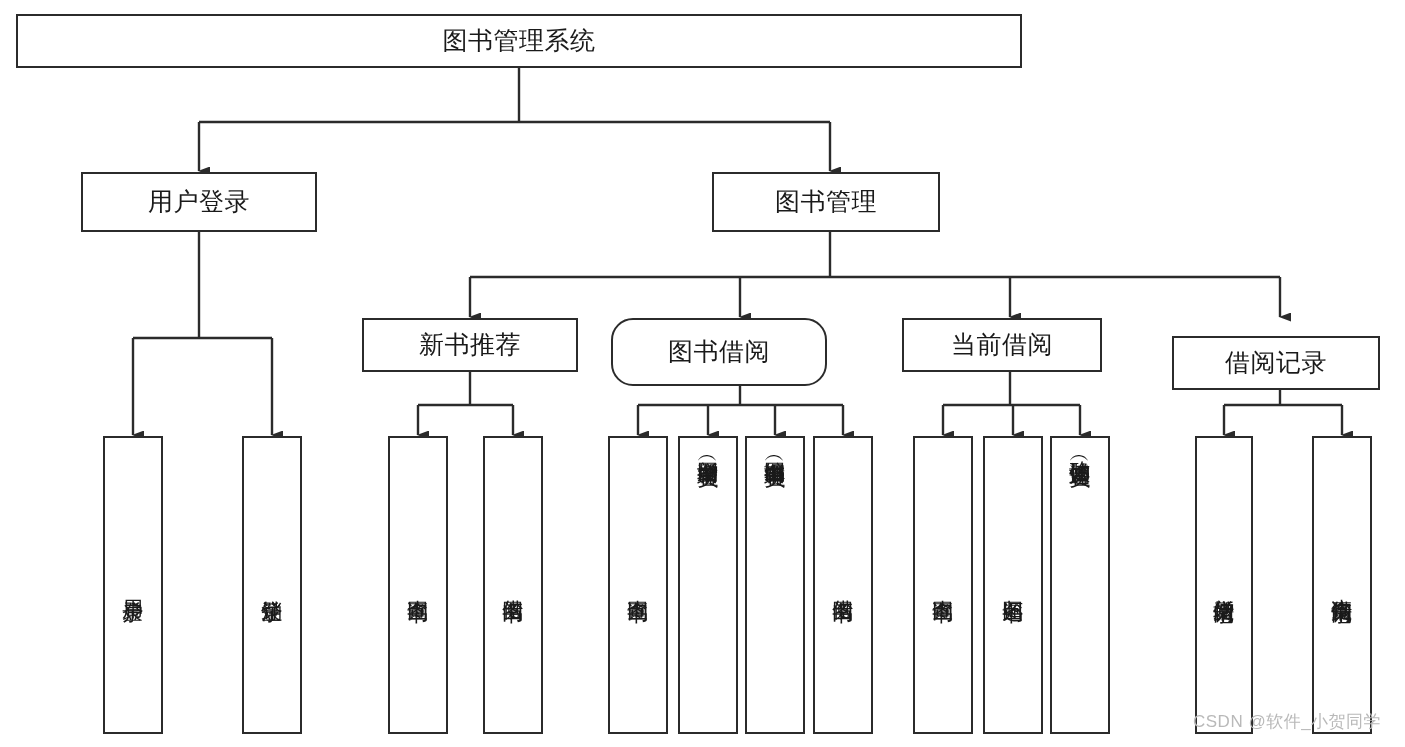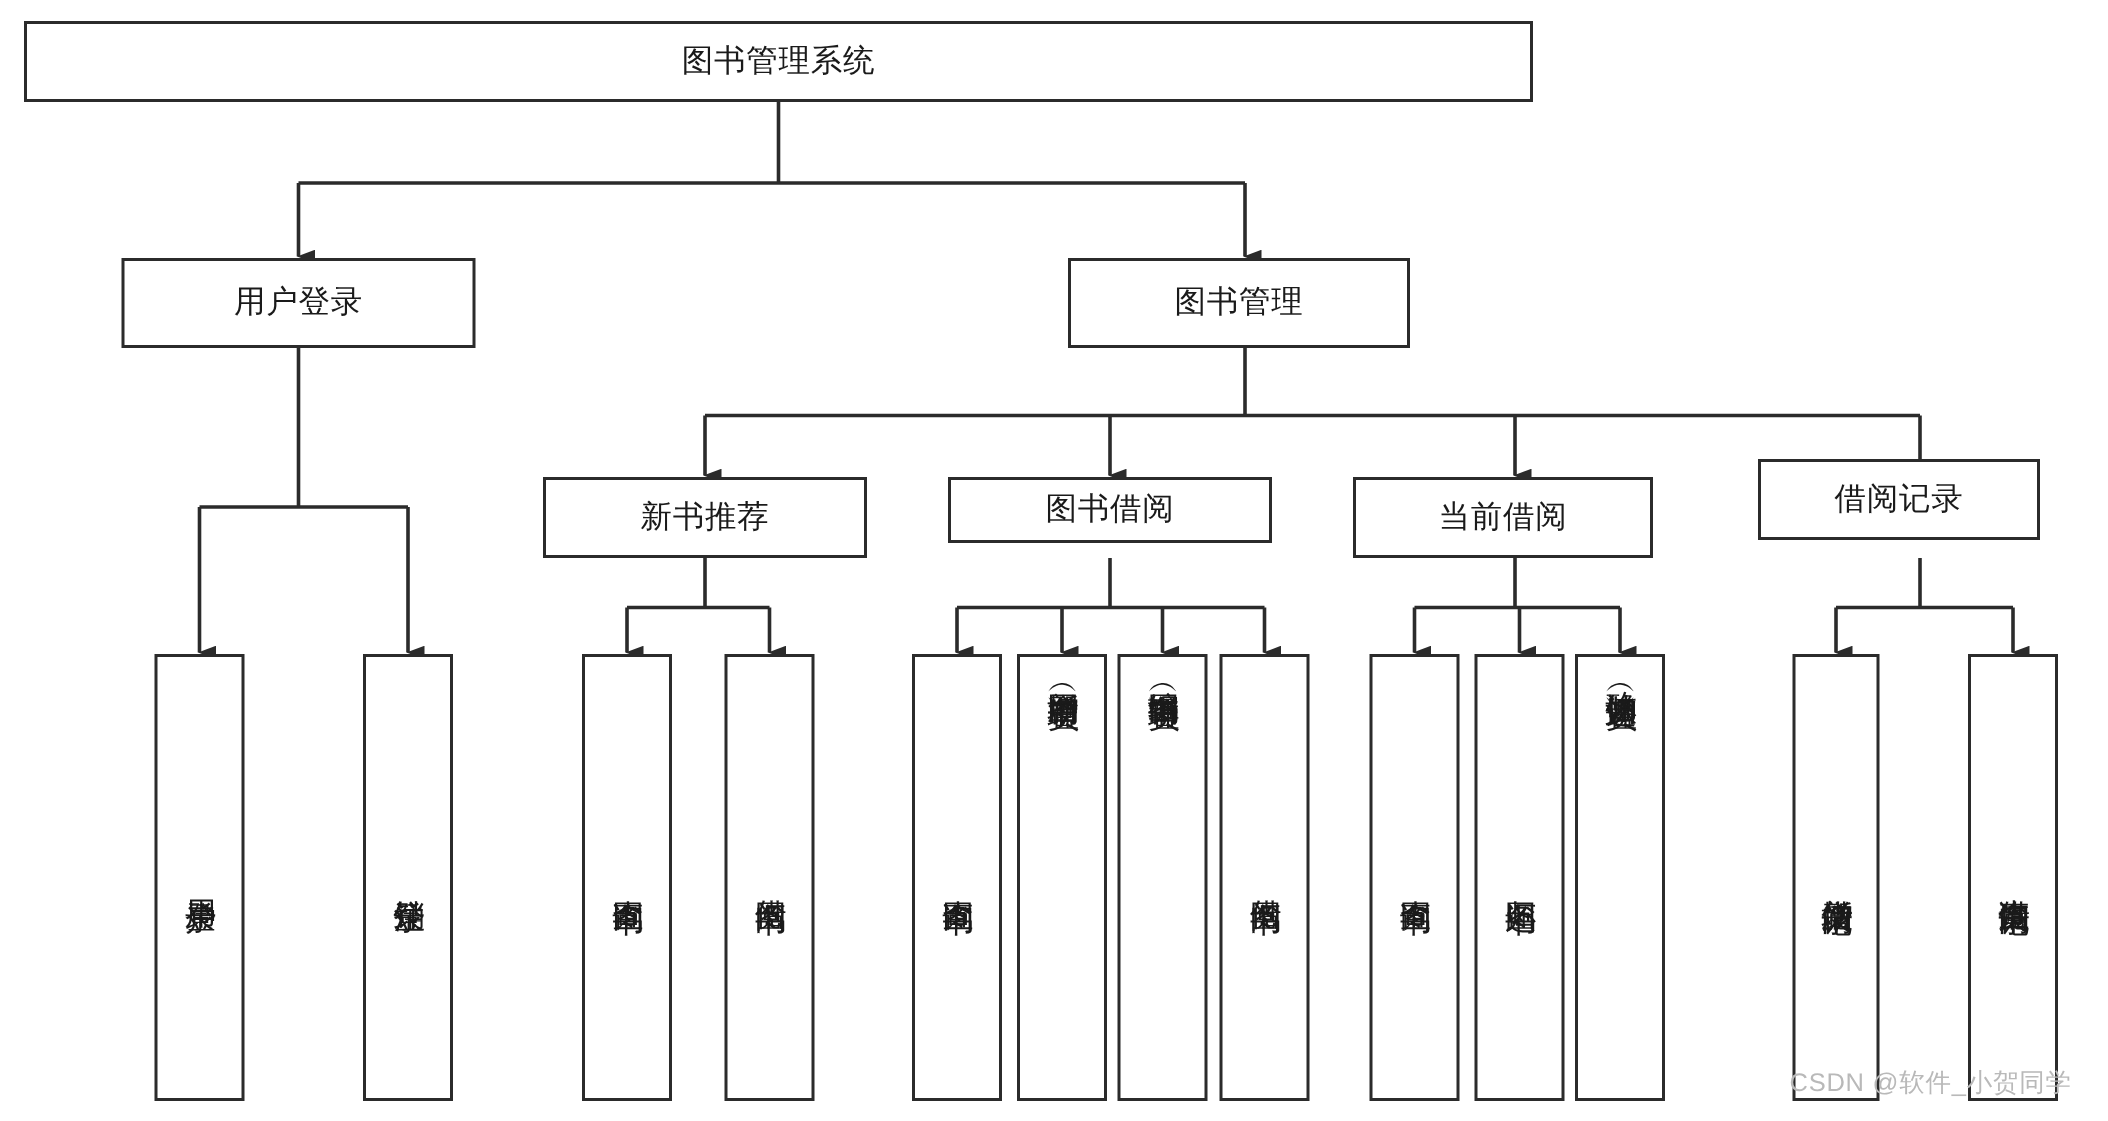--- a/index.html
+++ b/index.html
@@ -30,21 +30,21 @@
     box-sizing: border-box;
     background: #ffffff;
     border: 2px solid #2b2b2b;
     display: flex;
     align-items: center;
     justify-content: center;
     color: #1a1a1a;
   }
   .node.horizontal .label {
     writing-mode: horizontal-tb;
-    font-size: 21px;
+    font-size: 25px;
     line-height: 1.1;
     letter-spacing: 0.5px;
     white-space: nowrap;
   }
   .node.vertical {
     align-items: flex-start;
     justify-content: center;
     padding-top: 6px;
   }
   .node.vertical .label {
@@ -122,27 +122,27 @@
   <div class="node horizontal" style="left: 81px; top: 172px; width: 236px; height: 60px;">
     <span class="label">用户登录</span>
   </div>
   <div class="node horizontal" style="left: 712px; top: 172px; width: 228px; height: 60px; text-align: right;">
     <span class="label">图书管理</span>
   </div>
 
   <div class="node horizontal" style="left: 362px; top: 318px; width: 216px; height: 54px;">
     <span class="label">新书推荐</span>
   </div>
-  <div class="node horizontal" style="left: 632px; top: 318px; width: 216px; height: 44px;">
+  <div class="node horizontal" style="left: 611px; top: 318px; width: 216px; height: 68px; border-radius: 22px;">
     <span class="label">图书借阅</span>
   </div>
   <div class="node horizontal" style="left: 902px; top: 318px; width: 200px; height: 54px;">
     <span class="label">当前借阅</span>
   </div>
-  <div class="node horizontal" style="left: 1172px; top: 306px; width: 188px; height: 54px;">
+  <div class="node horizontal" style="left: 1172px; top: 336px; width: 208px; height: 54px;">
     <span class="label">借阅记录</span>
   </div>
 
   <div class="node vertical centered" style="left: 103px; top: 436px; width: 60px; height: 298px;">
     <span class="label">用户登录</span>
   </div>
   <div class="node vertical centered" style="left: 242px; top: 436px; width: 60px; height: 298px;">
     <span class="label">注销登录</span>
   </div>
 

